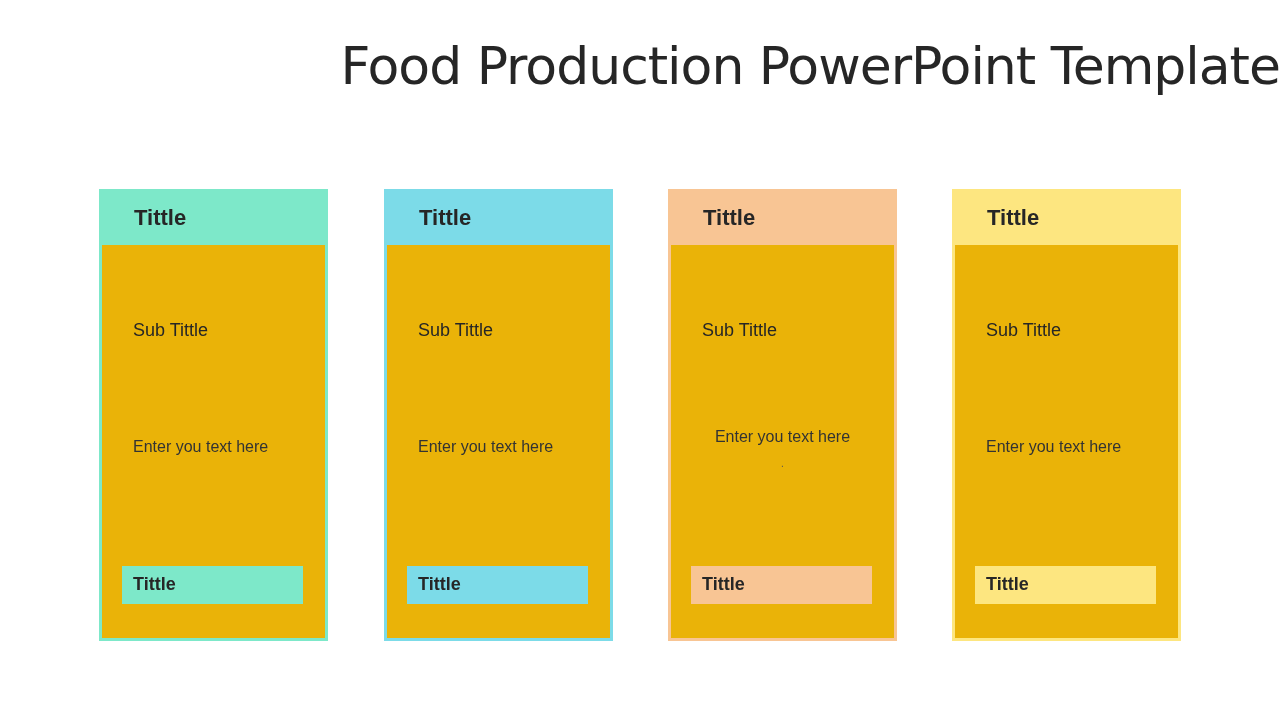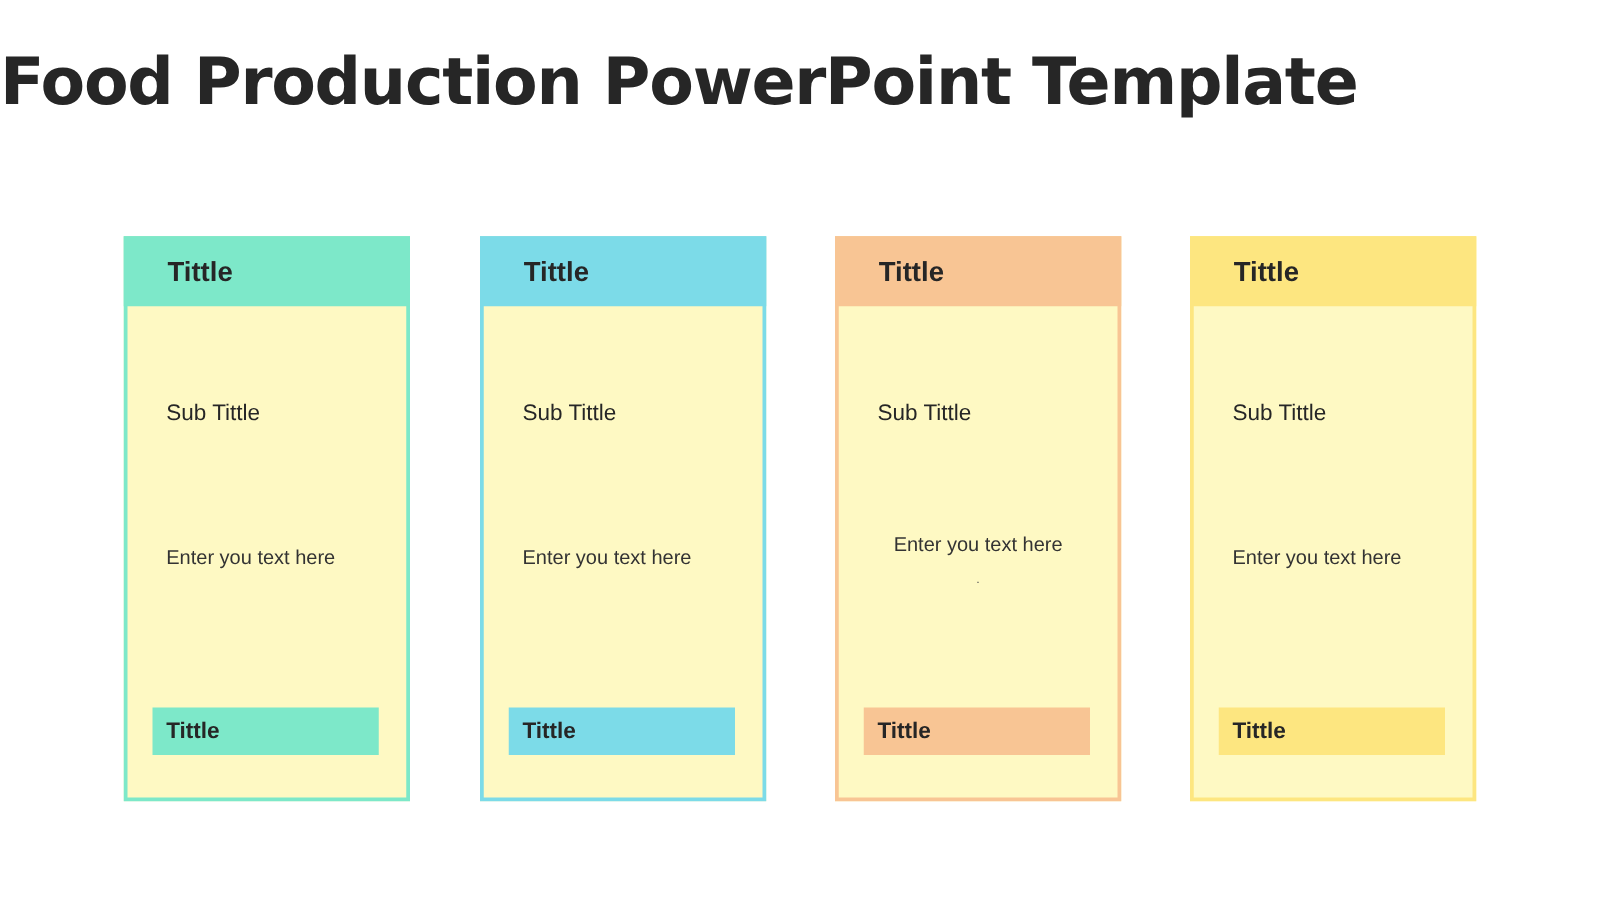--- a/index.html
+++ b/index.html
@@ -1,27 +1,27 @@
 <!DOCTYPE html>
 <html><head>
 <meta charset="utf-8">
 <style>
   html, body { margin: 0; padding: 0; }
   body {
     width: 1280px; height: 720px; background: #ffffff; position: relative; overflow: hidden;
     font-family: "Liberation Sans", sans-serif; color: #262626;
   }
   .title {
-    position: absolute; left: 0; top: 36px; width: 1280px; text-align: left;
-    font-family: "DejaVu Sans", sans-serif; font-weight: bold; font-size: 52px;
+    position: absolute; left: 0; top: 36px; width: 1280px; text-align: right;
+    font-family: "DejaVu Sans", sans-serif; font-weight: normal; font-size: 52px;
     letter-spacing: -1px; color: #262626;
   }
   .card {
     position: absolute; top: 189px; width: 229px; height: 452px; box-sizing: border-box;
-    border: 3px solid var(--c); background: #fef9c3;
+    border: 3px solid var(--c); background: #eab308;
   }
   .card-head {
     position: absolute; left: -3px; top: -3px; width: 229px; height: 56px; background: var(--c);
   }
   .card-head span {
     position: absolute; left: 35px; top: 16px; font-weight: bold; font-size: 22px; color: #262626;
   }
   .sub {
     position: absolute; left: 31px; top: 128px; font-size: 18px; color: #262626;
   }

